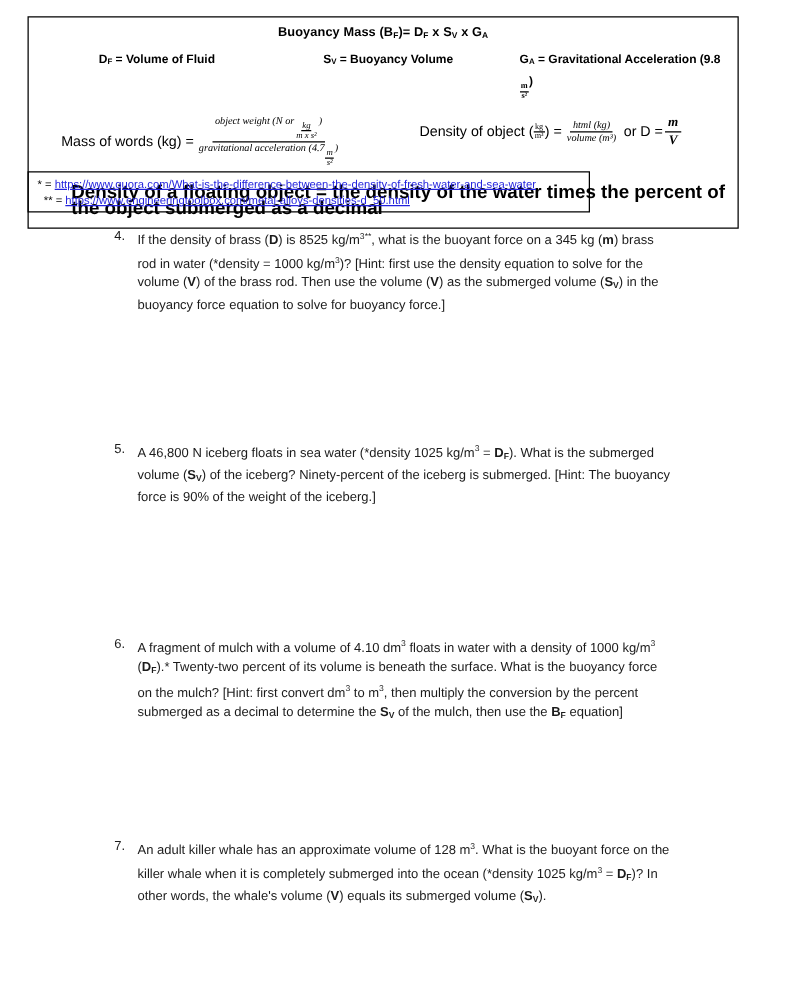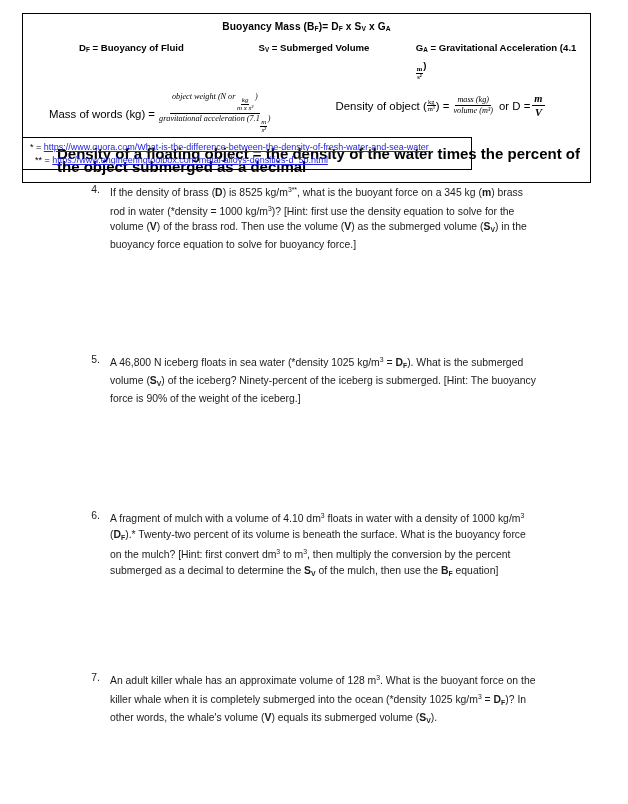--- a/index.html
+++ b/index.html
@@ -171,53 +171,53 @@
 </head>
 <body>
 
 <div class="formula-box">
 
   <div class="formula-line-1">
     <span>Buoyancy Mass (B</span><sub>F</sub><span>)= D</span><sub>F</sub><span> x S</span><sub>V</sub><span> x G</span><sub>A</sub>
   </div>
 
   <div class="formula-line-2">
-    <span class="term-fluid"><span>D</span><sub>F</sub><span> = Buoyancy of Fluid</span></span>
-    <span class="term-vol"><span>S</span><sub>V</sub><span> = Submerged Volume</span></span>
-    <span class="term-grav"><span>G</span><sub>A</sub><span> = Gravitational Acceleration (4.1</span><span class="tiny-frac-up">
+    <span class="term-fluid"><span>D</span><sub>F</sub><span> = Volume of Fluid</span></span>
+    <span class="term-vol"><span>S</span><sub>V</sub><span> = Buoyancy Volume</span></span>
+    <span class="term-grav"><span>G</span><sub>A</sub><span> = Gravitational Acceleration (9.8</span><span class="tiny-frac-up">
           <span>m</span>
           <span>s²</span>
         </span><span>)</span></span>
   </div>
 
   <div class="formula-mid">
 
     <span class="mass-group">
       <span>Mass of words (kg) =</span>
       <span class="mfrac">
         <span class="num ital"><span>object weight (N or</span><span class="tiny-frac">
               <span>kg</span>
               <span>m x s²</span>
             </span><span>)</span></span>
-        <span class="den ital"><span>gravitational acceleration (7.1</span><span class="tiny-frac">
+        <span class="den ital"><span>gravitational acceleration (4.7</span><span class="tiny-frac">
               <span>m</span>
               <span>s²</span>
             </span><span>)</span></span>
       </span>
     </span>
 
     <span class="density-group">
       <span>Density of object (</span>
         <span class="tiny-frac-up">
           <span>kg</span>
           <span>m³</span>
         </span>
         <span>) =</span>
       <span class="mfrac">
-        <span class="num ital">mass (kg)</span>
+        <span class="num ital">html (kg)</span>
         <span class="den ital">volume (m³)</span>
       </span>
       <span style="margin-left:2px;text-align:center;">or D =</span>
       <span class="mfrac">
         <span class="num ital-b">m</span>
         <span class="den ital-b">V</span>
       </span>
     </span>
 
   </div>

